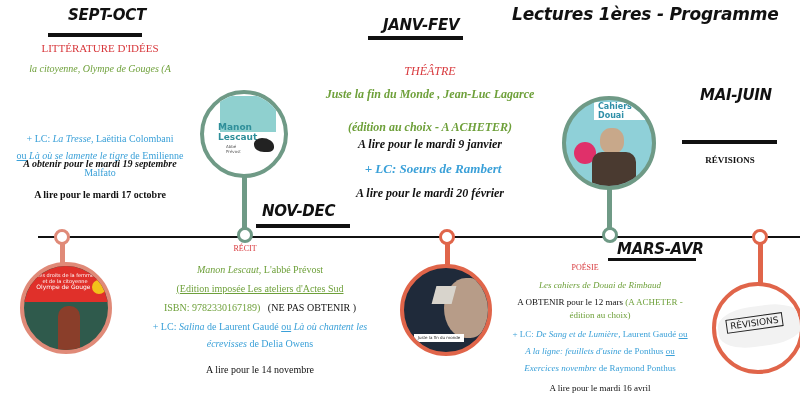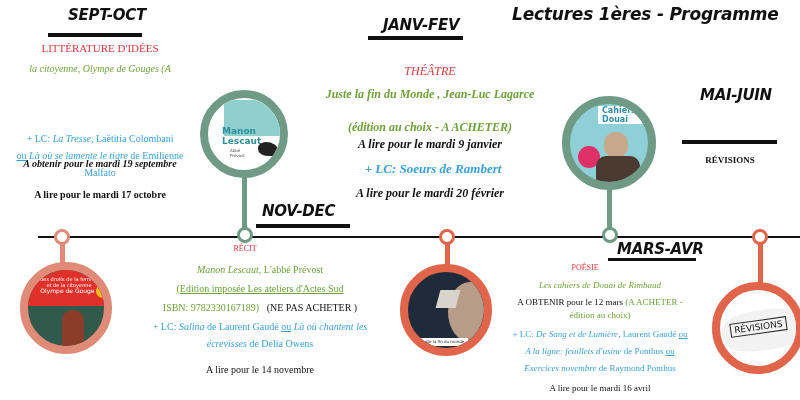--- a/index.html
+++ b/index.html
@@ -20,21 +20,21 @@
   .green { color: #6ea03a; }
   .blue { color: #3aa0d8; }
   .red { color: #d8383c; }
   .black { color: #111; }
   .u { text-decoration: underline; }
 
   .timeline { position: absolute; left: 38px; top: 236px; width: 762px; height: 2px; background: #111; }
 
   .node { position: absolute; width: 16px; height: 16px; border-radius: 50%; background: #fff; border: 3px solid #888; }
   .stem { position: absolute; width: 5px; }
-  .medal { position: absolute; border-radius: 50%; overflow: hidden; border: 8px solid #a16207; background: #fff; }
+  .medal { position: absolute; border-radius: 50%; overflow: hidden; border: 4px solid #a16207; background: #fff; }
 
   .green-c { border-color: #6f9a86; }
   .green-bg { background: #6f9a86; }
   .salmon-c { border-color: #e08a78; }
   .salmon-bg { background: #e08a78; }
   .orange-c { border-color: #e0654a; }
   .orange-bg { background: #e0654a; }
 
   .cover-txt { position: absolute; font-family: "DejaVu Sans", sans-serif; }
 </style>
@@ -84,21 +84,21 @@
   </div>
   <div class="stem green-bg" style="left:242px; top:176px; height:54px;"></div>
   <div class="node green-c" style="left:237px; top:227px;"></div>
 
   <div class="abs period" style="left:262px; top:202px;">NOV-DEC</div>
   <div class="bar" style="left:256px; top:224px; width:94px;"></div>
 
   <div class="abs genre red" style="left:195px; top:244px; width:100px; font-size:8px;">RÉCIT</div>
   <div class="abs t green" style="left:130px; top:260px; width:260px;"><span class="it">Manon Lescaut</span><span>, L'abbé Prévost</span></div>
   <div class="abs t green u" style="left:130px; top:279px; width:260px;">(Edition imposée Les ateliers d'Actes Sud</div>
-  <div class="abs t" style="left:130px; top:298px; width:260px;"><span class="green">ISBN: 9782330167189)</span>&nbsp;&nbsp;&nbsp;<span class="black">(NE PAS ACHETER )</span></div>
+  <div class="abs t" style="left:130px; top:298px; width:260px;"><span class="green">ISBN: 9782330167189)</span>&nbsp;&nbsp;&nbsp;<span class="black">(NE PAS OBTENIR )</span></div>
   <div class="abs t blue" style="left:125px; top:318px; width:270px; line-height:17px;">
     <div><span>+  LC:  </span><span class="it">Salina</span><span> de Laurent Gaudé </span><span class="u">ou</span> <span class="it">Là où chantent les</span></div>
     <div><span class="it">écrevisses</span><span> de Delia Owens</span></div>
   </div>
   <div class="abs t black" style="left:130px; top:360px; width:260px;">A lire pour le 14 novembre</div>
 </div>
 
 <div>
   <div class="abs period" style="left:383px; top:16px;">JANV-FEV</div>
   <div class="bar" style="left:368px; top:36px; width:95px;"></div>

